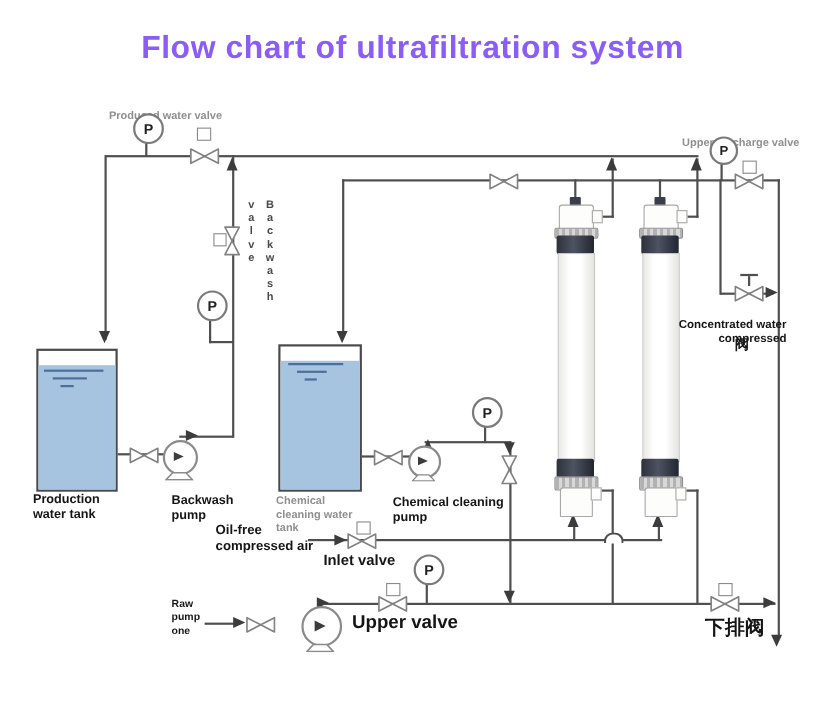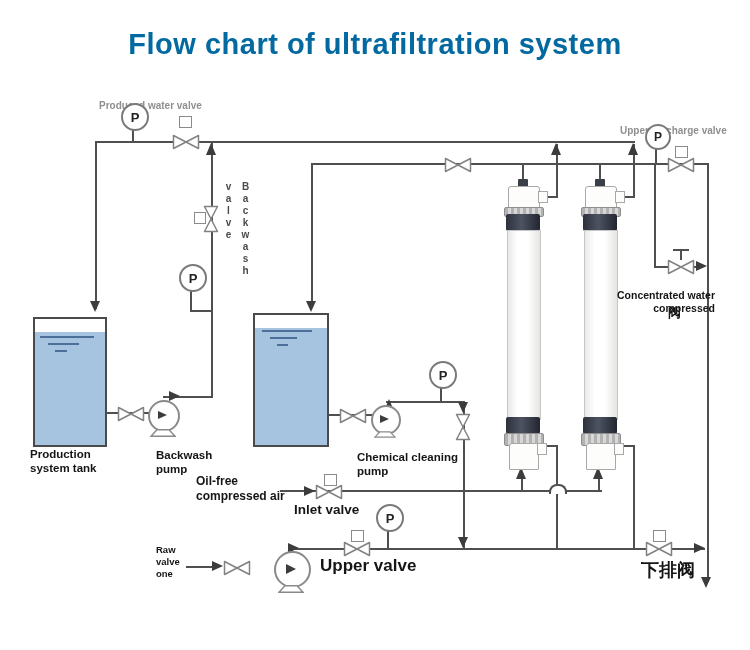--- a/index.html
+++ b/index.html
@@ -19,21 +19,21 @@
   .pump{position:absolute;border:2px solid #8a8a8a;border-radius:50%;background:#fff;}
   .pbase{position:absolute;}
   .act{position:absolute;border:1.5px solid #8a8a8a;background:#fff;}
   .vlv{position:absolute;}
   .tank{position:absolute;border:2px solid #4a4a4a;background:#fff;}
   .water{position:absolute;left:0;right:0;bottom:0;background:#a6c3df;}
   .wline{position:absolute;height:2px;background:#4c6f9a;}
   .lbl{position:absolute;font-weight:bold;color:#151515;white-space:pre-line;line-height:1.25;}
   .gray{color:#8f8f8f;}
   .title{position:absolute;left:0;top:28px;width:750px;text-align:center;
-         font-size:29px;font-weight:800;color:#0369a1;letter-spacing:0.5px;}
+         font-size:29px;font-weight:800;color:#8b5cf6;letter-spacing:0.5px;}
   .vlabel{position:absolute;writing-mode:vertical-rl;text-orientation:upright;
           font-weight:bold;font-size:10px;color:#4a4a4a;letter-spacing:1px;line-height:17px;}
   .cap{position:absolute;background:#fdfdfb;border:1.5px solid #a8a8a8;border-radius:3px 3px 1px 1px;}
   .port{position:absolute;background:#fdfdfb;border:1.5px solid #a8a8a8;}
   .flange{position:absolute;background:repeating-linear-gradient(90deg,#b2b2b2 0 3px,#d8d8d8 3px 6px);
           border:1px solid #8f8f8f;border-radius:2px;}
   .band{position:absolute;background:linear-gradient(90deg,#2d313b,#4d5362 45%,#222630);border-radius:2px;}
   .body{position:absolute;background:linear-gradient(90deg,#e9e9e6,#ffffff 30%,#ffffff 62%,#e4e4e1);
         border:1px solid #c6c6c6;}
   .fit{position:absolute;background:#3a3e48;border-radius:1px;}
@@ -149,30 +149,33 @@
   <div class="cap" style="left:586px;top:443px;width:28px;height:25px"></div>
   <div class="port" style="left:614px;top:443px;width:8px;height:10px"></div>
 
   <div class="title">Flow chart of ultrafiltration system</div>
   <div class="lbl gray" style="left:99px;top:100px;font-size:10px">Produced water valve</div>
   <div class="lbl gray" style="left:620px;top:125px;font-size:10px">Upper discharge valve</div>
   <div class="vlabel" style="left:218px;top:181px;width:36px;height:96px">Backwash valve</div>
   <div class="lbl" style="left:560px;top:289px;width:155px;text-align:right;font-size:10.5px">Concentrated water compressed</div>
   <div class="lbl" style="left:668px;top:305px;font-size:13px">阀</div>
   <div class="lbl" style="left:30px;top:447px;font-size:11.5px">Production
-system tank</div>
+water tank</div>
   <div class="lbl" style="left:156px;top:448px;font-size:11.5px">Backwash
 pump</div>
+  <div class="lbl gray" style="left:251px;top:450px;font-size:10px">Chemical
+cleaning water
+tank</div>
   <div class="lbl" style="left:357px;top:450px;font-size:11.5px">Chemical cleaning
 pump</div>
   <div class="lbl" style="left:196px;top:474px;font-size:12px">Oil-free
 compressed air</div>
   <div class="lbl" style="left:294px;top:502px;font-size:13.5px">Inlet valve</div>
   <div class="lbl" style="left:156px;top:544px;font-size:9.5px">Raw
-valve
+pump
 one</div>
   <div class="lbl" style="left:320px;top:555px;font-size:17px">Upper valve</div>
   <div class="lbl" style="left:641px;top:559px;font-size:18px">下排阀</div>
 
   <div class="act" style="left:179px;top:116px;width:11px;height:10px"></div>
   <svg class="vlv" style="left:172px;top:134px" width="28" height="16">
       <use href="#bth"></use>
     </svg>
 
   <div class="act" style="left:194px;top:212px;width:10px;height:10px"></div>

